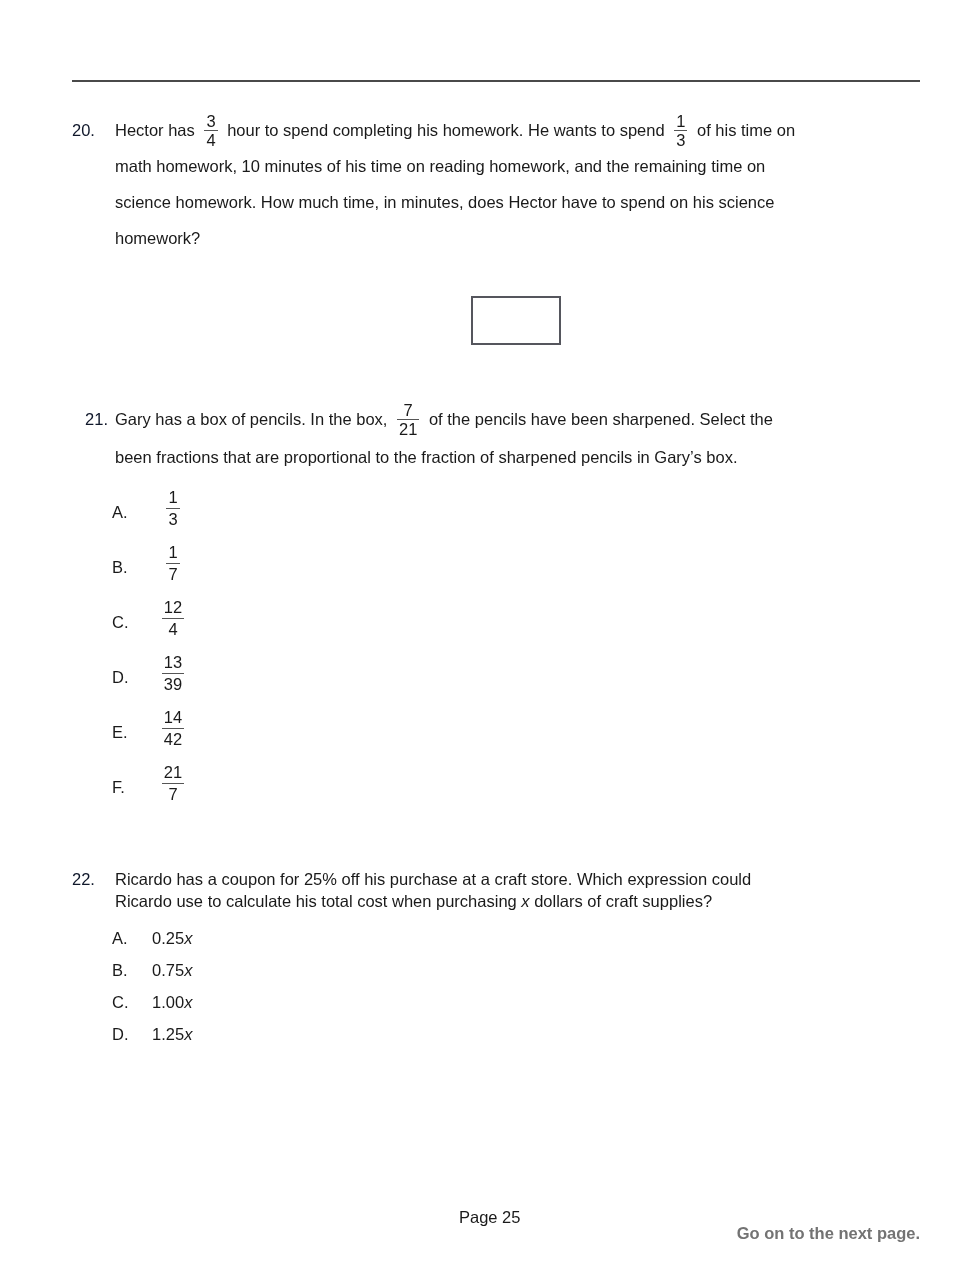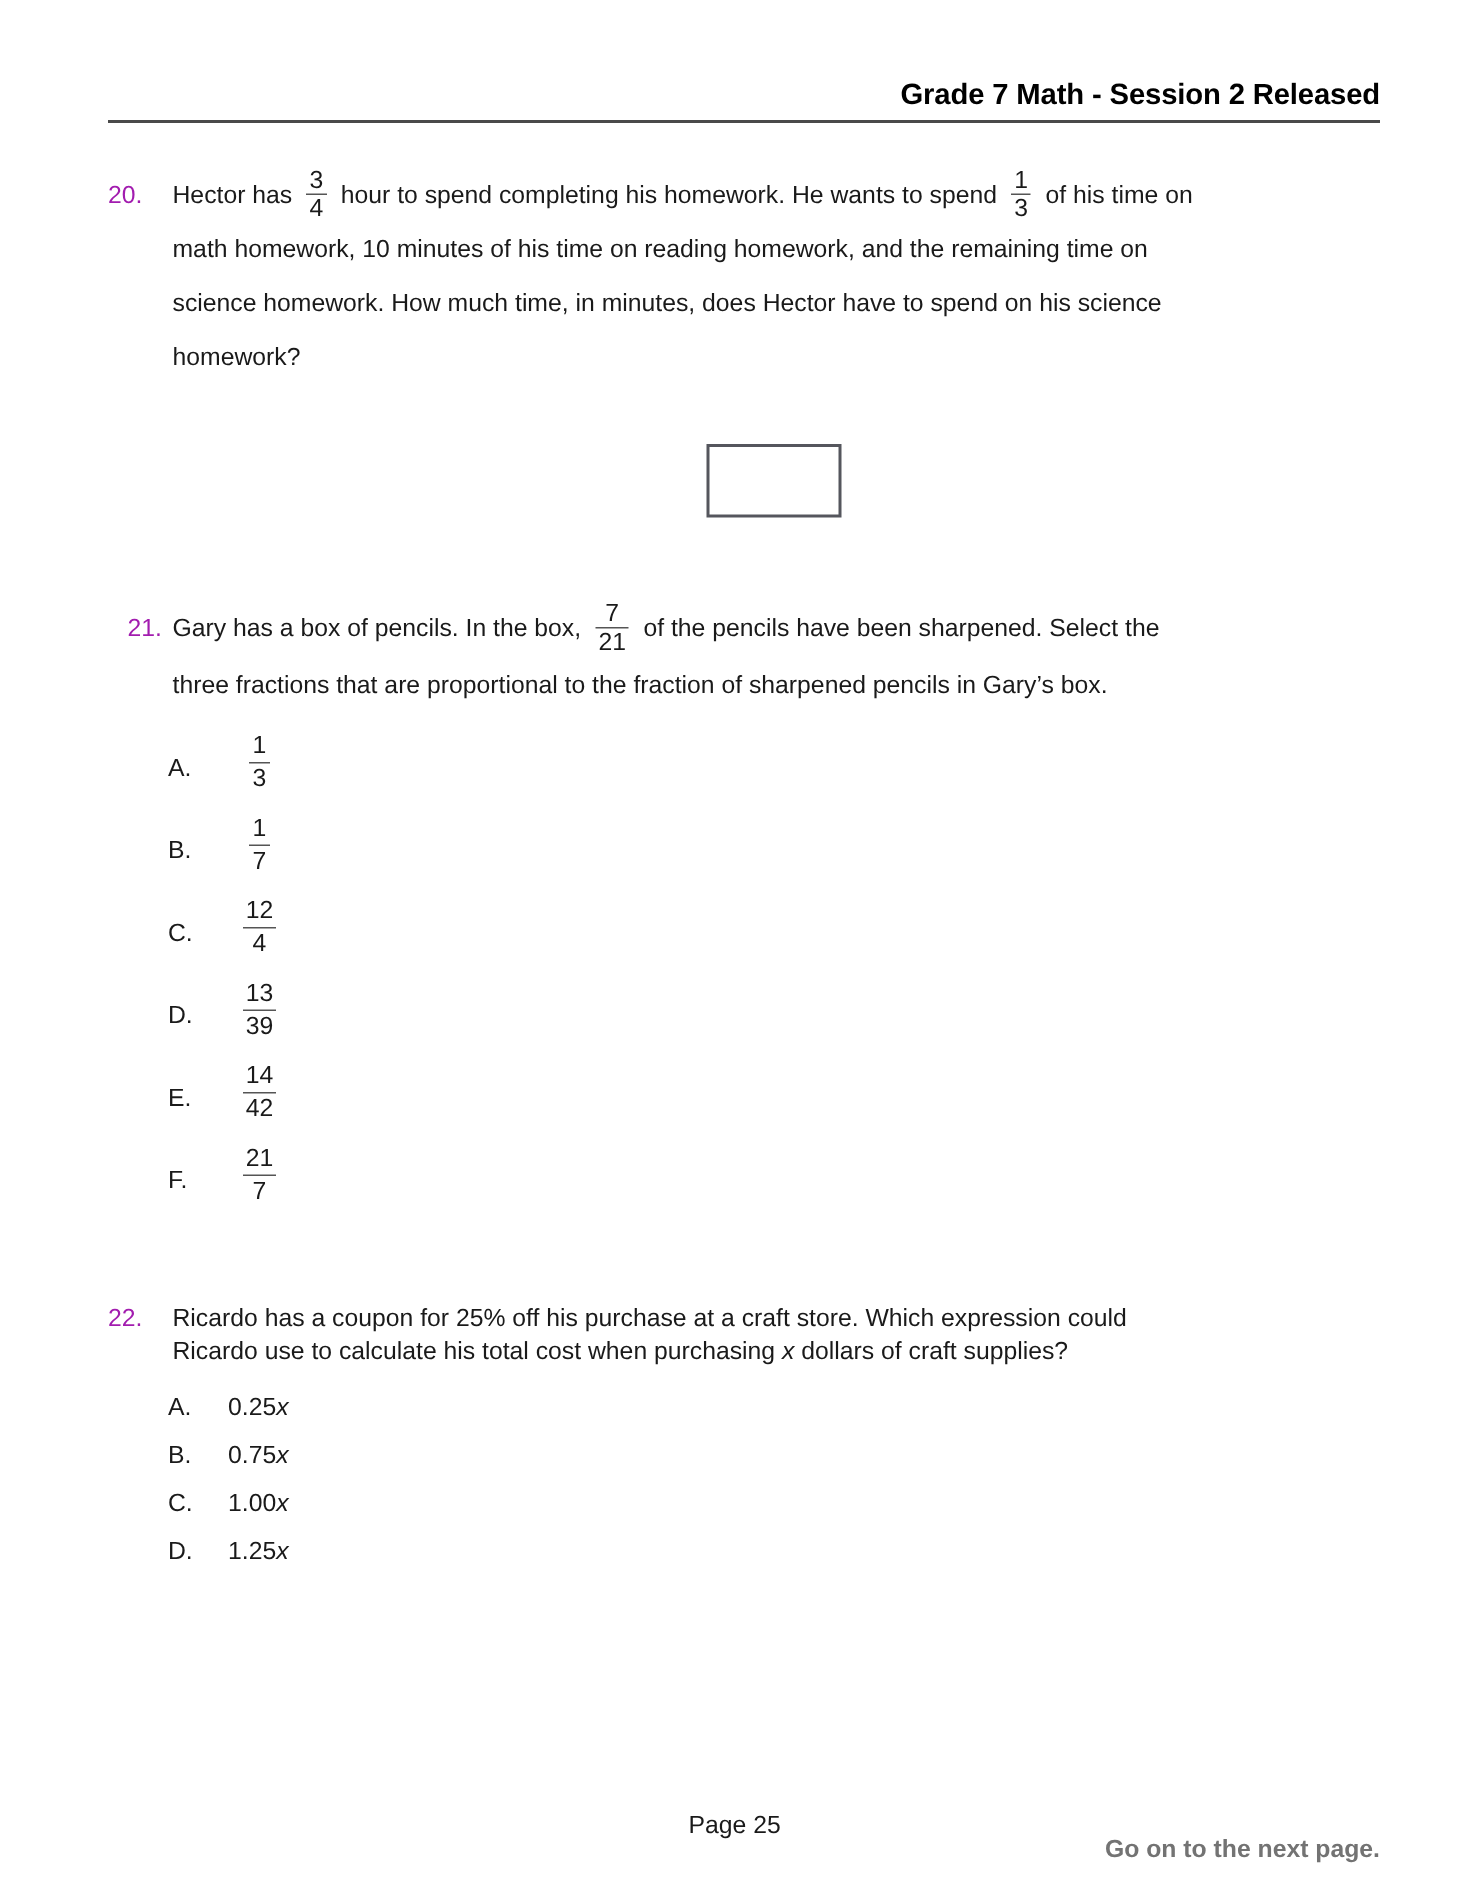--- a/index.html
+++ b/index.html
@@ -50,21 +50,21 @@
   .question {
     position: absolute;
   }
   .qnum {
     position: absolute;
     left: 0;
     top: 0;
     width: 36px;
     text-align: left;
     font-size: 16.5px;
-    color: #a21caf;
+    color: #0f172a;
   }
   .qbody {
     position: absolute;
     left: 43px;
     top: 0;
     font-size: 16.5px;
     color: #1a1a1a;
   }
   .qline {
     display: block;
@@ -204,41 +204,38 @@
     font-size: 16.5px;
     font-weight: bold;
     color: #737373;
   }
 </style>
 </head>
 <body>
 
 <div class="page">
 
-  <div class="header">
-    <span class="header-title">Grade 7 Math - Session 2 Released</span>
-  </div>
   <div class="header-rule"></div>
 
   <div class="question" id="q20">
     <span class="qnum">20.</span>
     <span class="qbody">
         <span class="qline">Hector has <span class="frac"><span class="num">3</span><span class="bar"></span><span class="den">4</span></span> hour to spend completing his homework. He wants to spend <span class="frac"><span class="num">1</span><span class="bar"></span><span class="den">3</span></span> of his time on</span>
         <span class="qline">math homework, 10 minutes of his time on reading homework, and the remaining time on</span>
         <span class="qline">science homework. How much time, in <b>minutes</b>, does Hector have to spend on his science</span>
         <span class="qline">homework?</span>
       </span>
   </div>
   <div class="answer-box"></div>
 
   <div class="question" id="q21">
     <span class="qnum">21.</span>
     <span class="qbody">
         <span class="qline">Gary has a box of pencils. In the box, <span class="frac"><span class="num">7</span><span class="bar"></span><span class="den">21</span></span> of the pencils have been sharpened. Select the</span>
-        <span class="qline"><b>three</b> fractions that are proportional to the fraction of sharpened pencils in Gary’s box.</span>
+        <span class="qline"><b>been</b> fractions that are proportional to the fraction of sharpened pencils in Gary’s box.</span>
       </span>
   </div>
   <div class="opt-frac-list">
       <div class="opt-frac">
         <span class="opt-letter">A.</span>
         <span class="opt-value"><span class="stackfrac"><span class="num">1</span><span class="bar"></span><span class="den">3</span></span></span>
       </div>
       <div class="opt-frac">
         <span class="opt-letter">B.</span>
         <span class="opt-value"><span class="stackfrac"><span class="num">1</span><span class="bar"></span><span class="den">7</span></span></span>

